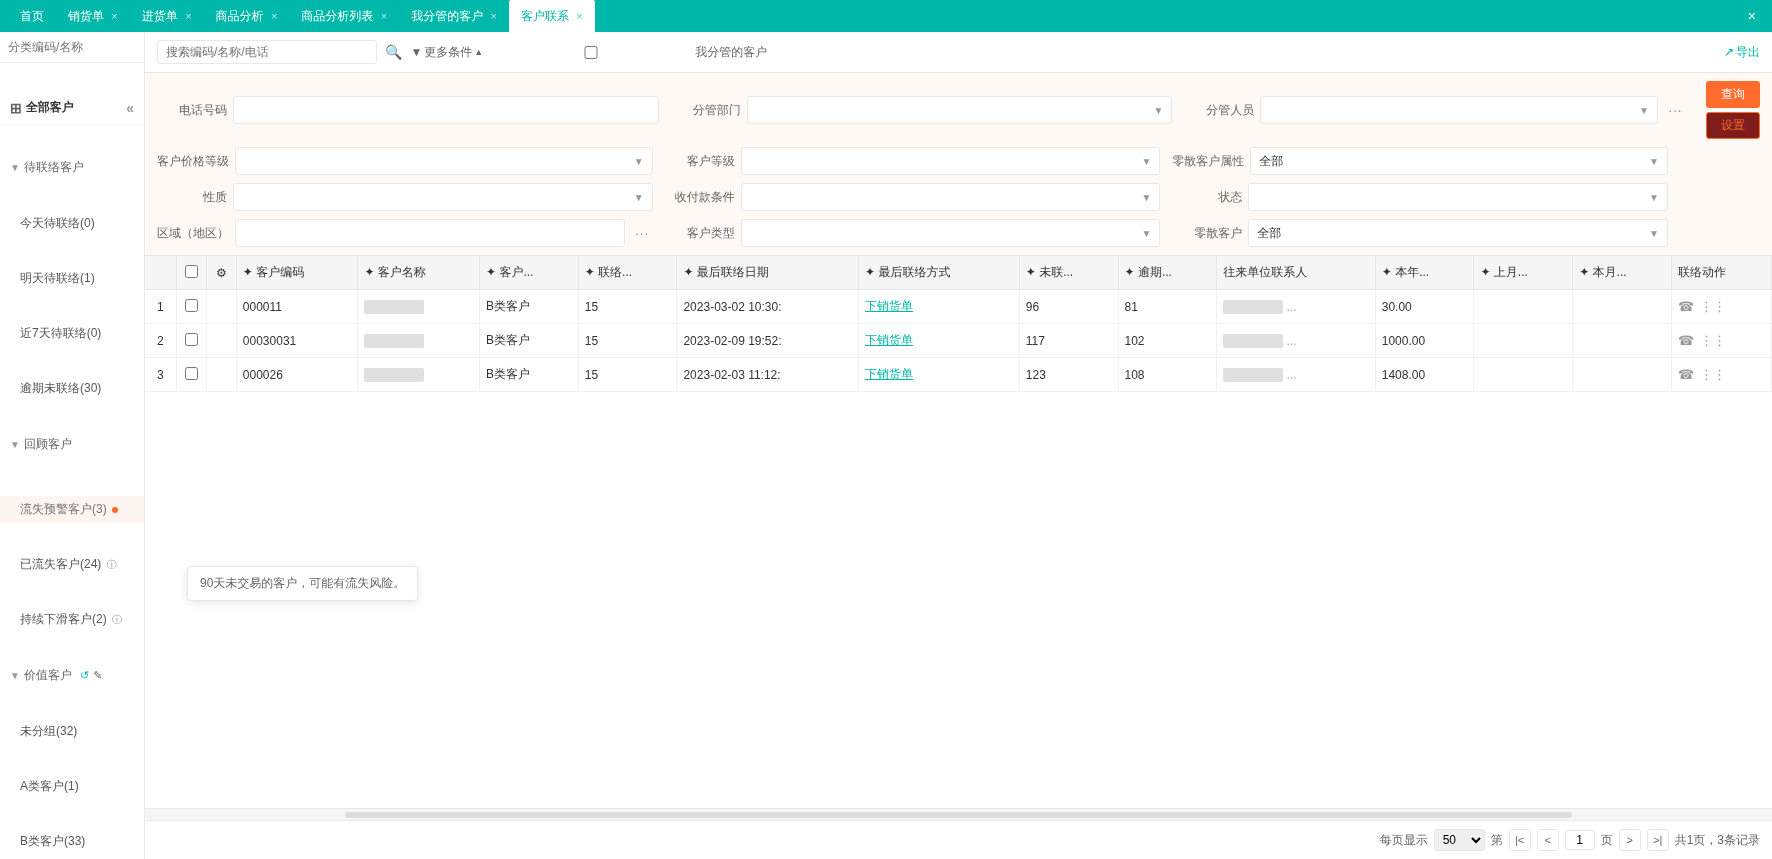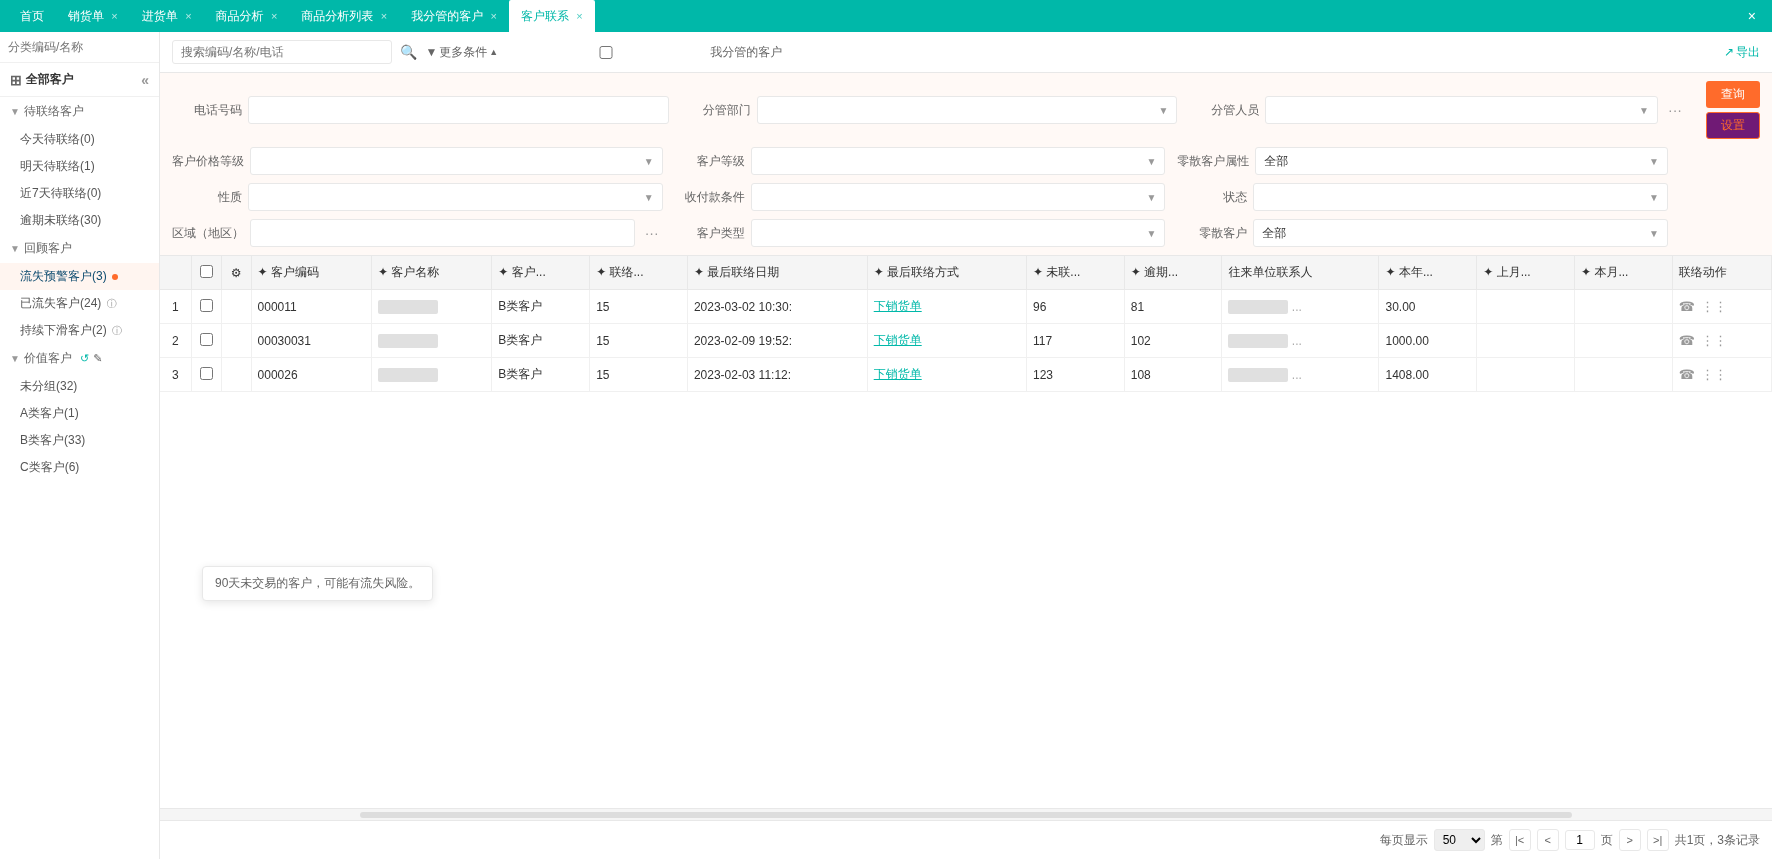--- a/index.html
+++ b/index.html
@@ -50,27 +50,28 @@
     }
 
     
     .main-layout {
       display: flex;
       height: calc(100vh - 32px);
     }
 
     
     .sidebar {
-      width: 160px;
+      width: 145px;
       background: white;
       border-right: 1px solid #e8e8e8;
       display: flex;
       flex-direction: column;
       overflow-y: auto;
       flex-shrink: 0;
+      gap: 28px;
     }
     .sidebar-search {
       padding: 8px;
       display: flex;
       align-items: center;
       border-bottom: 1px solid #f0f0f0;
     }
     .sidebar-search input {
       border: none;
       outline: none;
@@ -113,22 +114,23 @@
       font-size: 10px;
       color: #999;
     }
     .sidebar-item {
       padding: 5px 10px 5px 20px;
       color: #555;
       cursor: pointer;
       font-size: 12px;
     }
     .sidebar-item.active {
-      color: #0c4a6e;
+      color: #737373;
       background: #fff5f0;
+      margin-top: 9px;
     }
     .sidebar-item .warning-dot {
       display: inline-block;
       width: 6px;
       height: 6px;
       background: #ff6b2b;
       border-radius: 50%;
       margin-left: 2px;
     }
 
@@ -241,21 +243,21 @@
     .btn-query {
       background: #ff6b2b;
       color: white;
       border: none;
       border-radius: 3px;
       padding: 5px 14px;
       cursor: pointer;
       font-size: 12px;
     }
     .btn-settings {
-      background: #701a75;
+      background: #7f1d1d;
       color: #ff6b2b;
       border: 1px solid #ff6b2b;
       border-radius: 3px;
       padding: 4px 14px;
       cursor: pointer;
       font-size: 12px;
     }
     .filter-field .dots-btn {
       color: #999;
       cursor: pointer;

